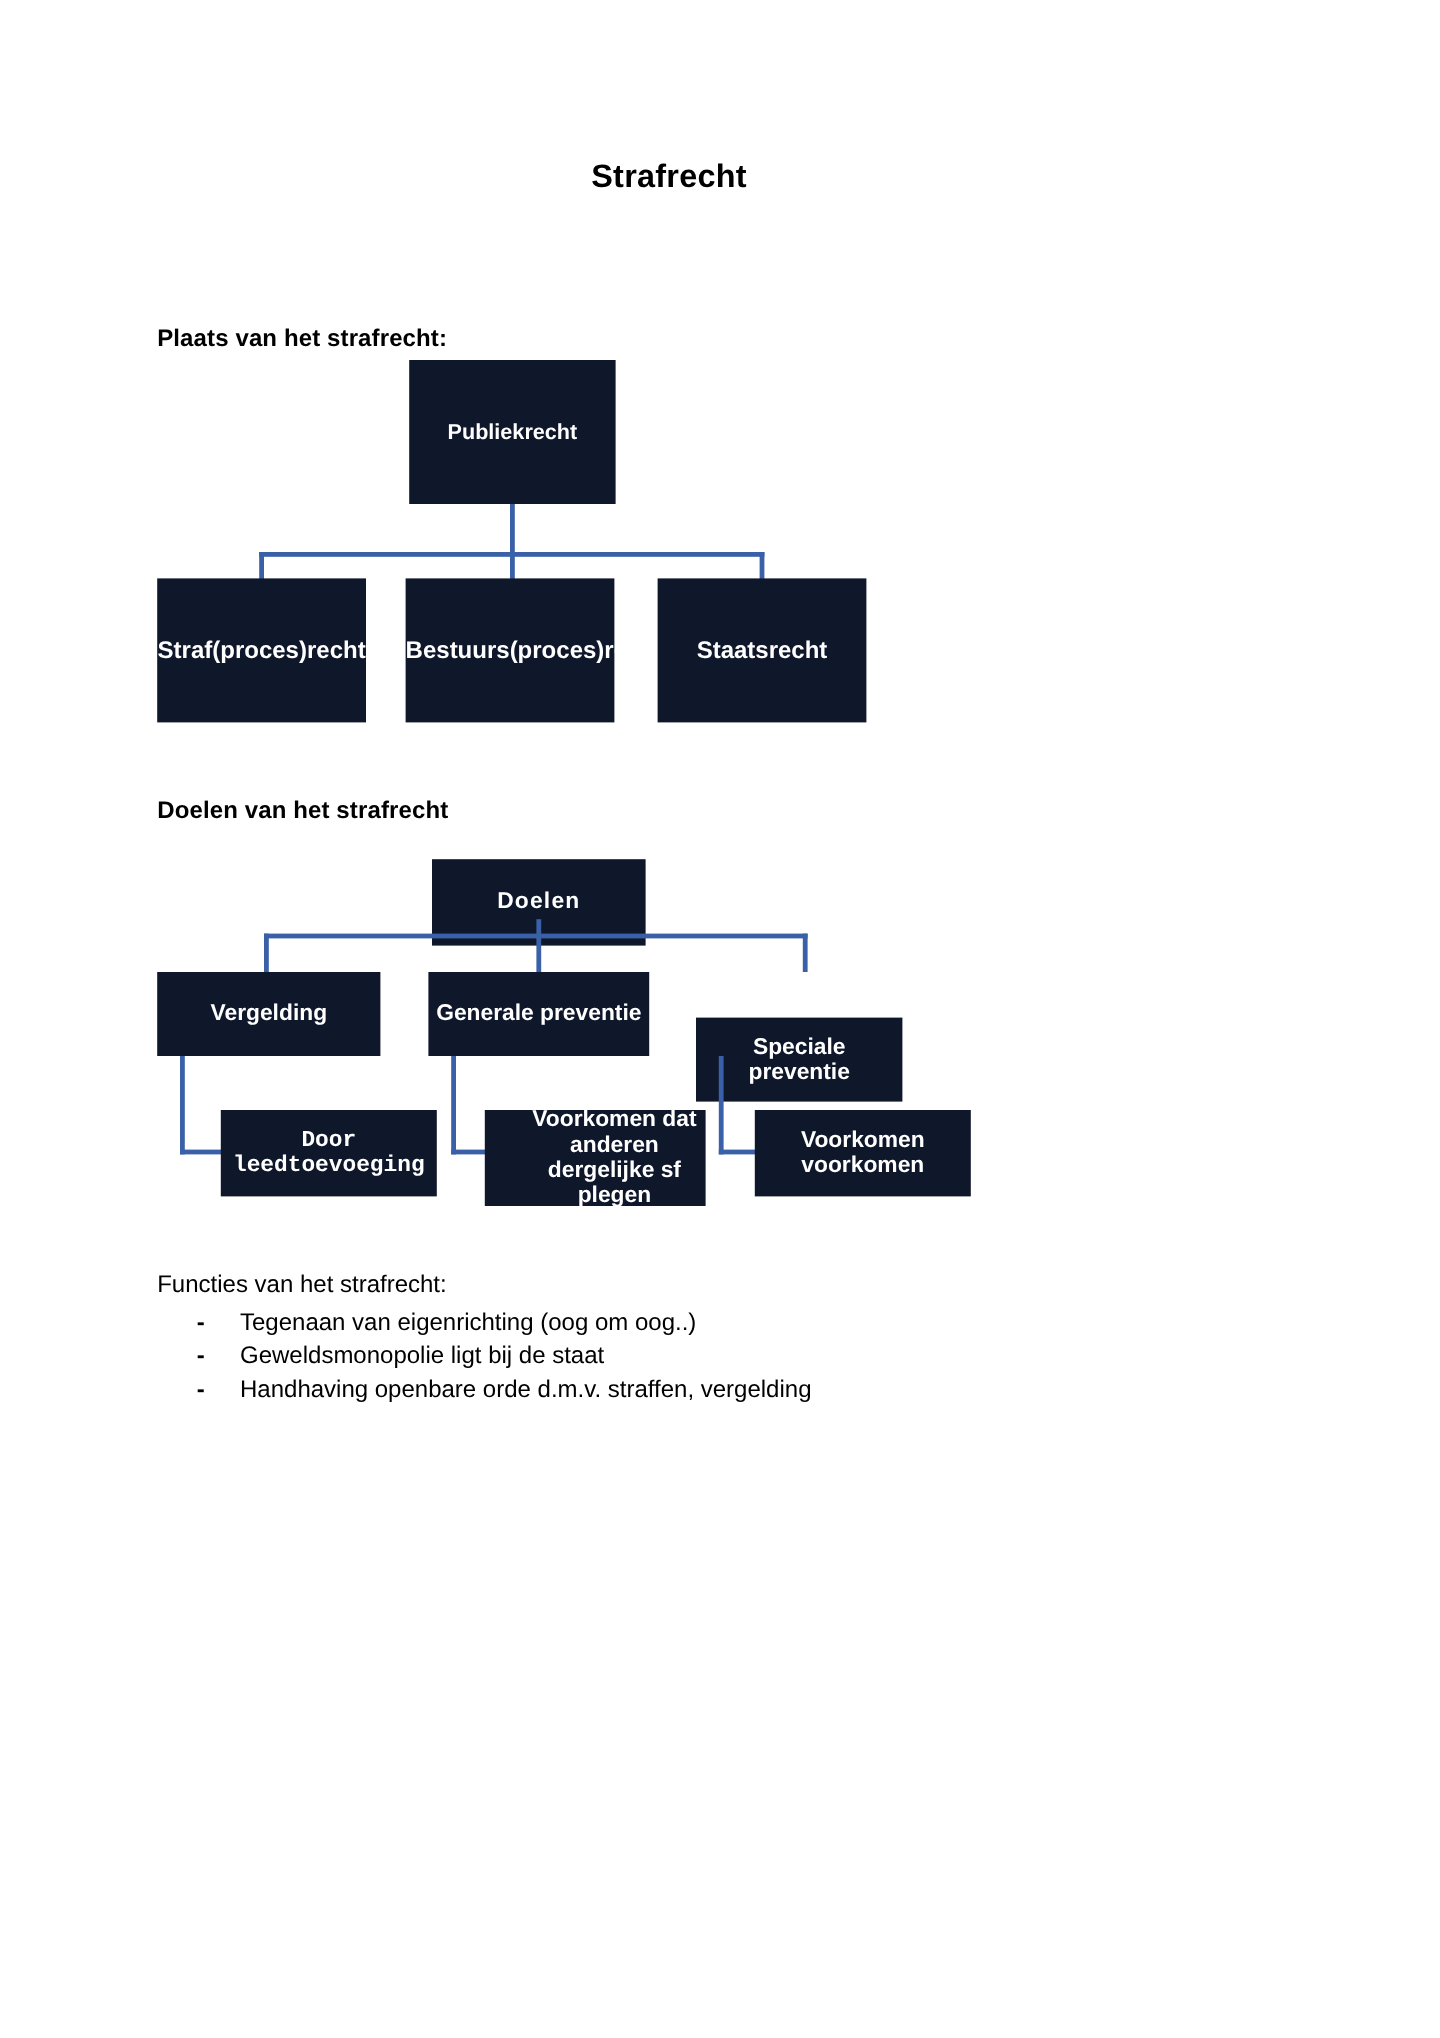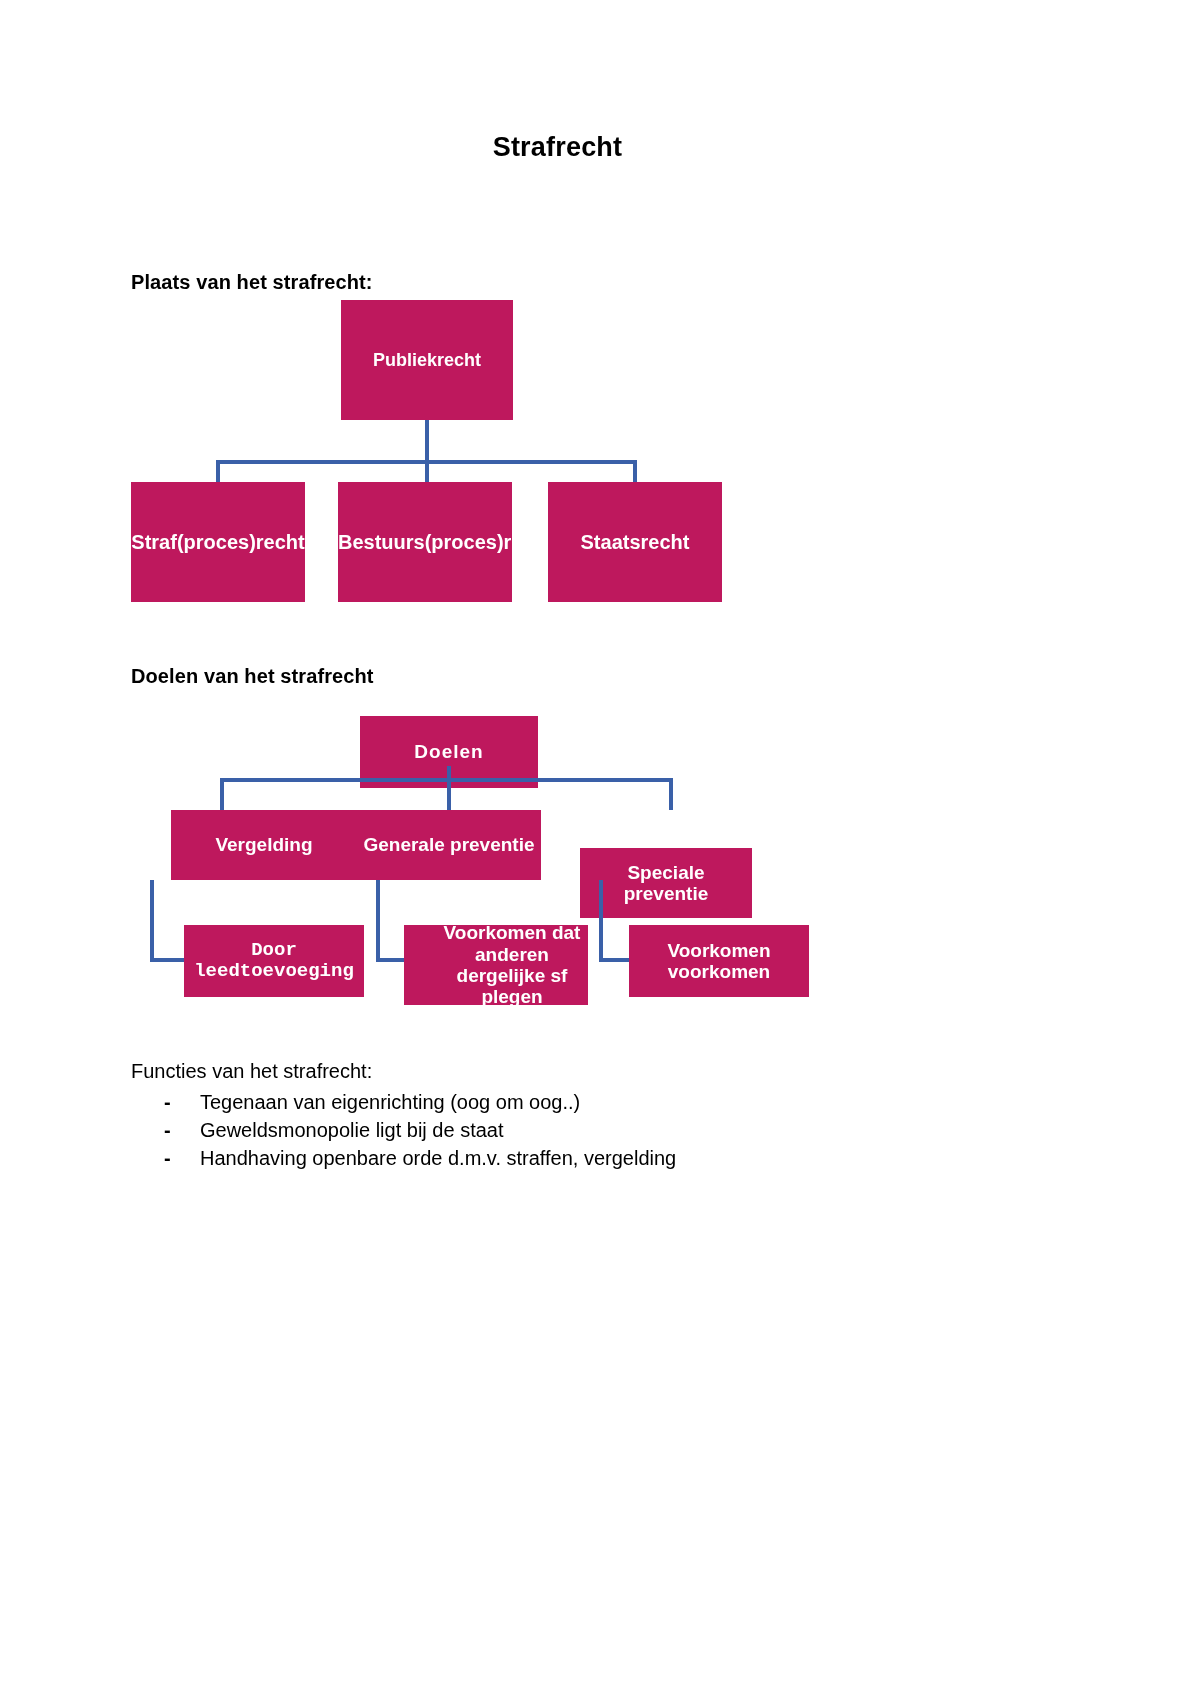--- a/index.html
+++ b/index.html
@@ -72,21 +72,21 @@
   .functies-list li .dash {
     position: absolute;
     left: 33px;
     top: 0;
     font-weight: bold;
   }
 
   
   .node {
     position: absolute;
-    background: #be185d;
+    background: #0f172a;
     color: #ffffff;
     display: flex;
     align-items: center;
     justify-content: center;
     text-align: center;
     font-weight: bold;
     box-sizing: border-box;
     line-height: 1.12;
   }
   .node span { display: block; width: 100%; padding: 0 4px; }
@@ -105,21 +105,21 @@
   #n-staatsrecht    { left: 548px; top: 482px;  width: 174px; height: 120px; font-size: 20px; }
 
   #c1-stem   { left: 425px; top: 420px;  height: 42px; }
   #c1-bus    { left: 216px; top: 460px;  width: 421px; }
   #c1-d-left { left: 216px; top: 460px;  height: 24px; }
   #c1-d-mid  { left: 425px; top: 460px;  height: 24px; }
   #c1-d-rite { left: 633px; top: 460px;  height: 24px; }
 
   
   #n-doelen    { left: 360px; top: 694px;  width: 178px; height: 72px;  font-size: 19px; letter-spacing: 1px; margin-top: 22px; }
-  #n-vergelding{ left: 131px; top: 810px;  width: 186px; height: 70px;  font-size: 19px; margin-left: 40px; }
+  #n-vergelding{ left: 131px; top: 810px;  width: 186px; height: 70px;  font-size: 19px; }
   #n-generale  { left: 357px; top: 810px;  width: 184px; height: 70px;  font-size: 19px; }
   #n-speciale  { left: 580px; top: 848px;  width: 172px; height: 70px;  font-size: 19px; }
 
   #c2-stem   { left: 447px; top: 766px;  height: 16px; }
   #c2-bus    { left: 220px; top: 778px;  width: 453px; }
   #c2-d-left { left: 220px; top: 778px;  height: 32px; }
   #c2-d-mid  { left: 447px; top: 778px;  height: 32px; }
   #c2-d-rite { left: 669px; top: 778px;  height: 32px; }
 
   #n-leed      { left: 184px; top: 925px; width: 180px; height: 72px; font-size: 19px; font-family: Liberation Mono, monospace; }

